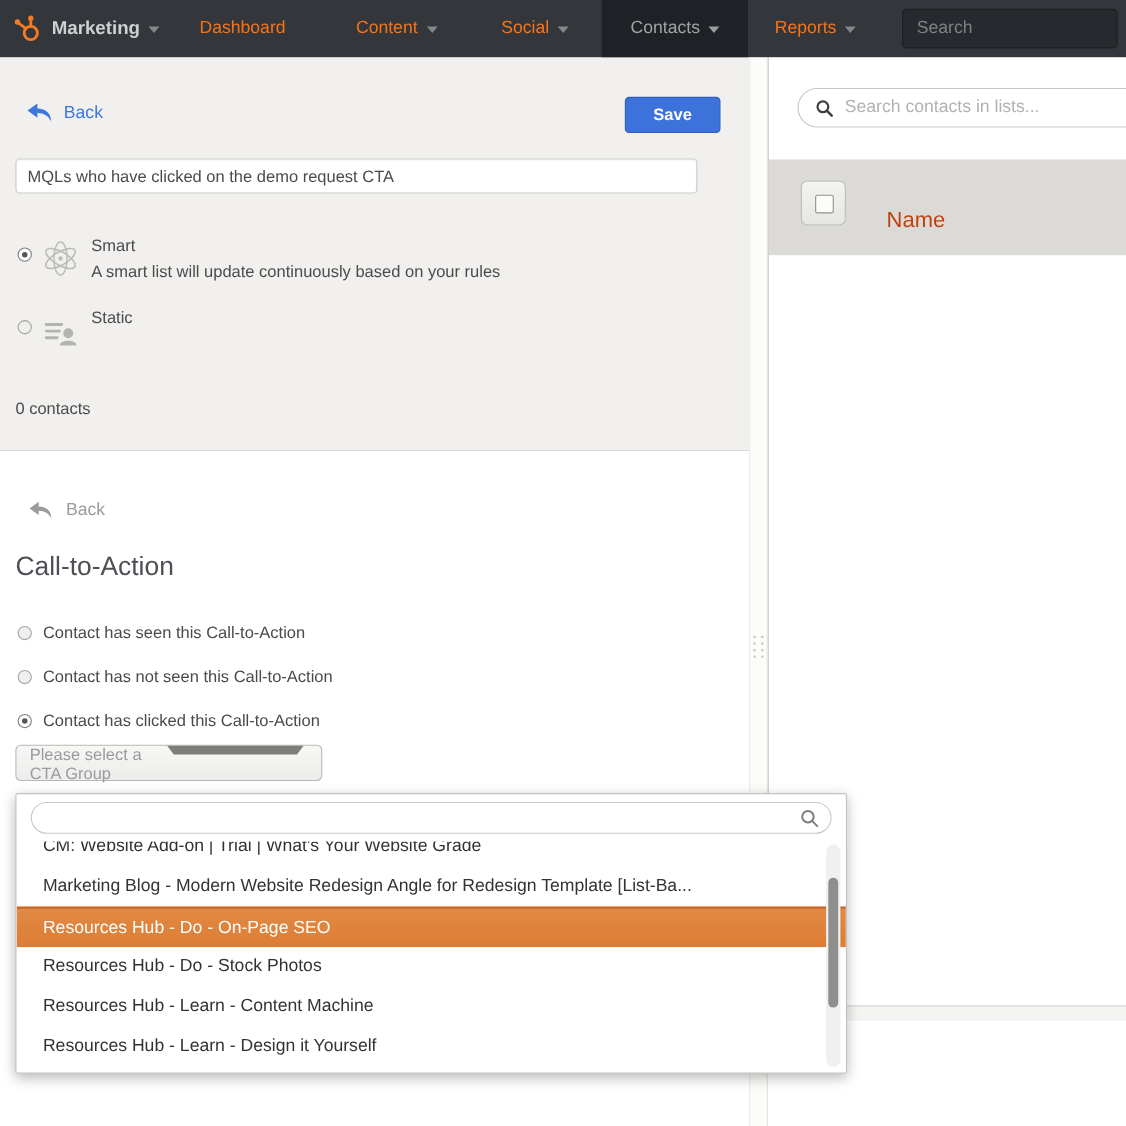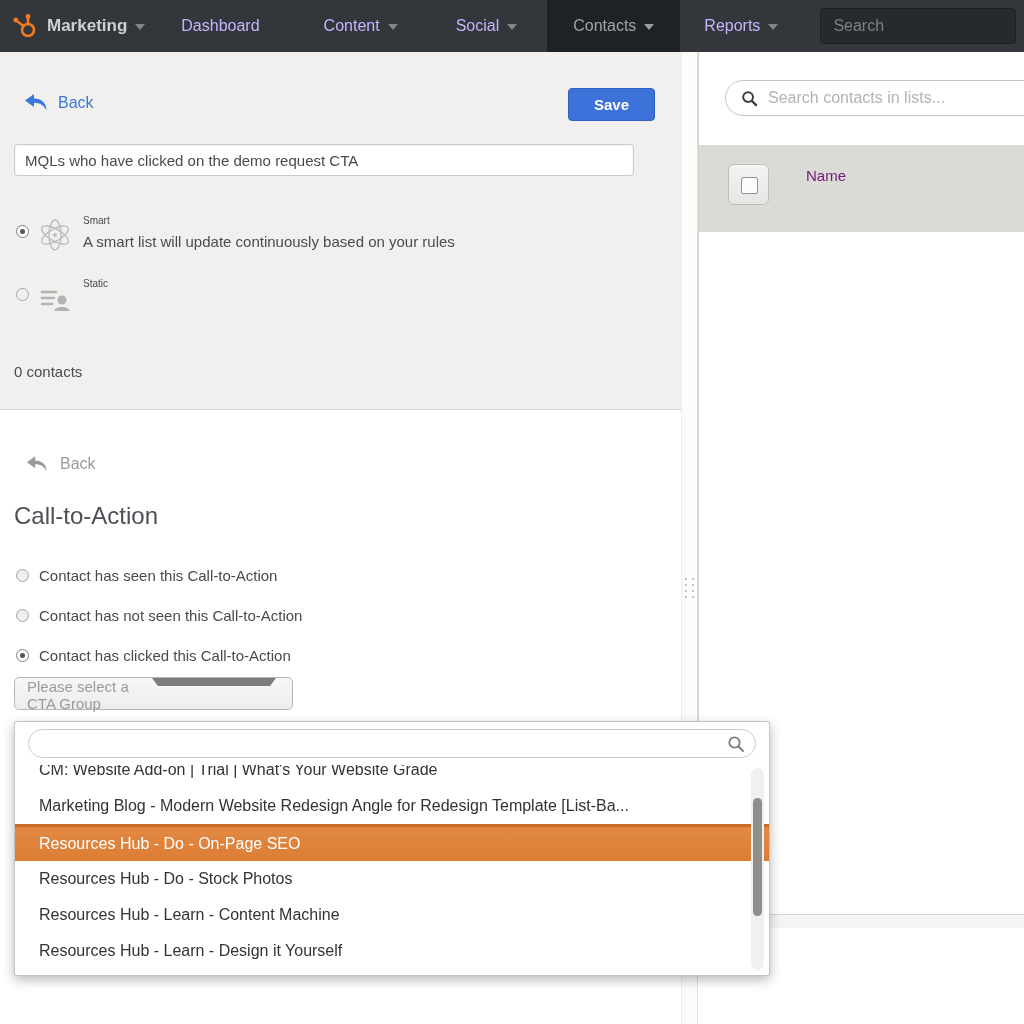--- a/index.html
+++ b/index.html
@@ -5,21 +5,21 @@
   * { margin:0; padding:0; box-sizing:border-box; }
   html,body { width:1024px; height:1024px; }
   body { font-family:"Liberation Sans","DejaVu Sans",sans-serif; background:#fff; }
   #stage { position:relative; width:1024px; height:1024px; overflow:hidden; background:#fff; }
 
   
   .topnav { position:absolute; top:0; left:0; width:1024px; height:52px; background:#33373b; display:flex; align-items:center; z-index:10; }
   .brand { display:flex; align-items:center; margin-left:12px; cursor:pointer; }
   .brand-label { color:#cfd0d1; font-size:17px; font-weight:bold; margin-left:9px; }
   .caret { width:0; height:0; border-left:5px solid transparent; border-right:5px solid transparent; border-top:6px solid #84878a; margin-left:8px; margin-top:2px; }
-  .nav-item { color:#c4b5fd; font-size:16px; display:flex; align-items:center; cursor:pointer; white-space:nowrap; }
+  .nav-item { color:#f97316; font-size:16px; display:flex; align-items:center; cursor:pointer; white-space:nowrap; }
   .nav-dashboard { margin-left:36px; }
   .nav-content { margin-left:64px; }
   .nav-social { margin-left:58px; }
   .nav-active-block { margin-left:30px; height:52px; display:flex; align-items:center; padding:0 26px; background:#1e2125; }
   .nav-active-block .nav-item { color:#a3a3a3; margin-left:0; }
   .nav-active-block .caret { border-top-color:#9a9da0; }
   .nav-reports { margin-left:24px; }
   .nav-search { margin-left:42px; width:196px; height:36px; background:#26292d; border:1px solid #1d2023; border-radius:4px; color:#c9cacc; font-size:16px; padding:0 12px; outline:none; }
   .nav-search::placeholder { color:#7e8184; }
 
@@ -36,21 +36,21 @@
   .back-blue { top:41px; left:14px; }
   .back-blue span { color:#3b78dc; font-size:16px; margin-left:10px; }
   .save-btn { position:absolute; top:36px; left:568px; width:87px; height:33px; background:#3c72d9; border:1px solid #305fc0; border-radius:4px; color:#fff; font-size:15px; font-weight:bold; cursor:pointer; }
   .name-input { position:absolute; top:92px; left:14px; width:620px; height:32px; border:1px solid #c9c9c7; border-radius:4px; font-size:15px; color:#4a4a4a; padding:0 10px; outline:none; background:#fff; box-shadow:inset 0 1px 2px rgba(0,0,0,0.06); }
   .type-options { position:absolute; top:163px; left:16px; width:640px; }
   .type-row { display:flex; align-items:flex-start; margin-bottom:25px; cursor:pointer; }
   .radio { width:13px; height:13px; border-radius:50%; border:1px solid #a5a5a3; background:#efefed; flex:0 0 13px; position:relative; cursor:pointer; }
   .radio.checked { border-color:#7f7f7d; background:#fdfdfd; }
   .radio.checked::after { content:""; position:absolute; top:3px; left:3px; width:5px; height:5px; border-radius:50%; background:#565656; }
   .type-icon { margin:2px 12px 0 10px; width:32px; display:flex; justify-content:center; }
-  .type-text .type-title { font-size:10px; color:#4b4b4b; margin-bottom:7px; }
+  .type-text .type-title { font-size:15px; color:#4b4b4b; margin-bottom:7px; }
   .type-text .type-desc { font-size:15px; color:#4b4b4b; }
   .type-row .radio { margin-top:10px; }
   .contact-count { position:absolute; top:311px; left:14px; font-size:15px; color:#4b4b4b; }
 
   
   .back-gray { top:44px; left:14px; }
   .back-gray span { color:#9b9b9b; font-size:16px; margin-left:12px; }
   .criteria-title { position:absolute; top:91px; left:14px; font-size:24px; color:#4c4f54; }
   .criteria-options { position:absolute; top:156px; left:16px; }
   .criteria-row { display:flex; align-items:center; margin-bottom:23px; cursor:pointer; }
@@ -74,21 +74,21 @@
 
   
   .right-panel { border-left:1px solid #cfcfcd; }
   .contacts-search-wrap { position:absolute; top:28px; left:26px; width:320px; height:36px; border:1px solid #c6c6c4; border-radius:18px; display:flex; align-items:center; background:#fff; }
   .contacts-search-wrap svg { margin:0 10px 0 15px; flex:0 0 auto; }
   .contacts-search { border:none; outline:none; font-size:16px; color:#555; flex:1; background:transparent; }
   .contacts-search::placeholder { color:#b2b2b0; }
   .contacts-header { position:absolute; top:93px; left:0; width:326px; height:87px; background:#dbdad7; }
   .header-checkbox { position:absolute; top:19px; left:29px; width:41px; height:41px; border:1px solid #bdbdbb; border-radius:6px; background:linear-gradient(#f4f4f2,#e5e5e3); cursor:pointer; }
   .header-checkbox::after { content:""; position:absolute; top:12px; left:12px; width:15px; height:15px; border:1px solid #939391; border-radius:2px; background:#fcfcfa; }
-  .header-name { position:absolute; top:22px; left:107px; font-size:15px; color:#701a75; cursor:pointer; }
+  .header-name { position:absolute; top:44px; left:107px; font-size:20px; color:#c2410c; cursor:pointer; }
   .contacts-footer { position:absolute; bottom:0; left:0; width:326px; height:14px; background:#f4f4f2; border-top:1px solid #d6d6d4; }
 
   svg { display:block; }
 </style>
 </head>
 <body>
 
 <div id="stage">
 
   <div class="topnav">

